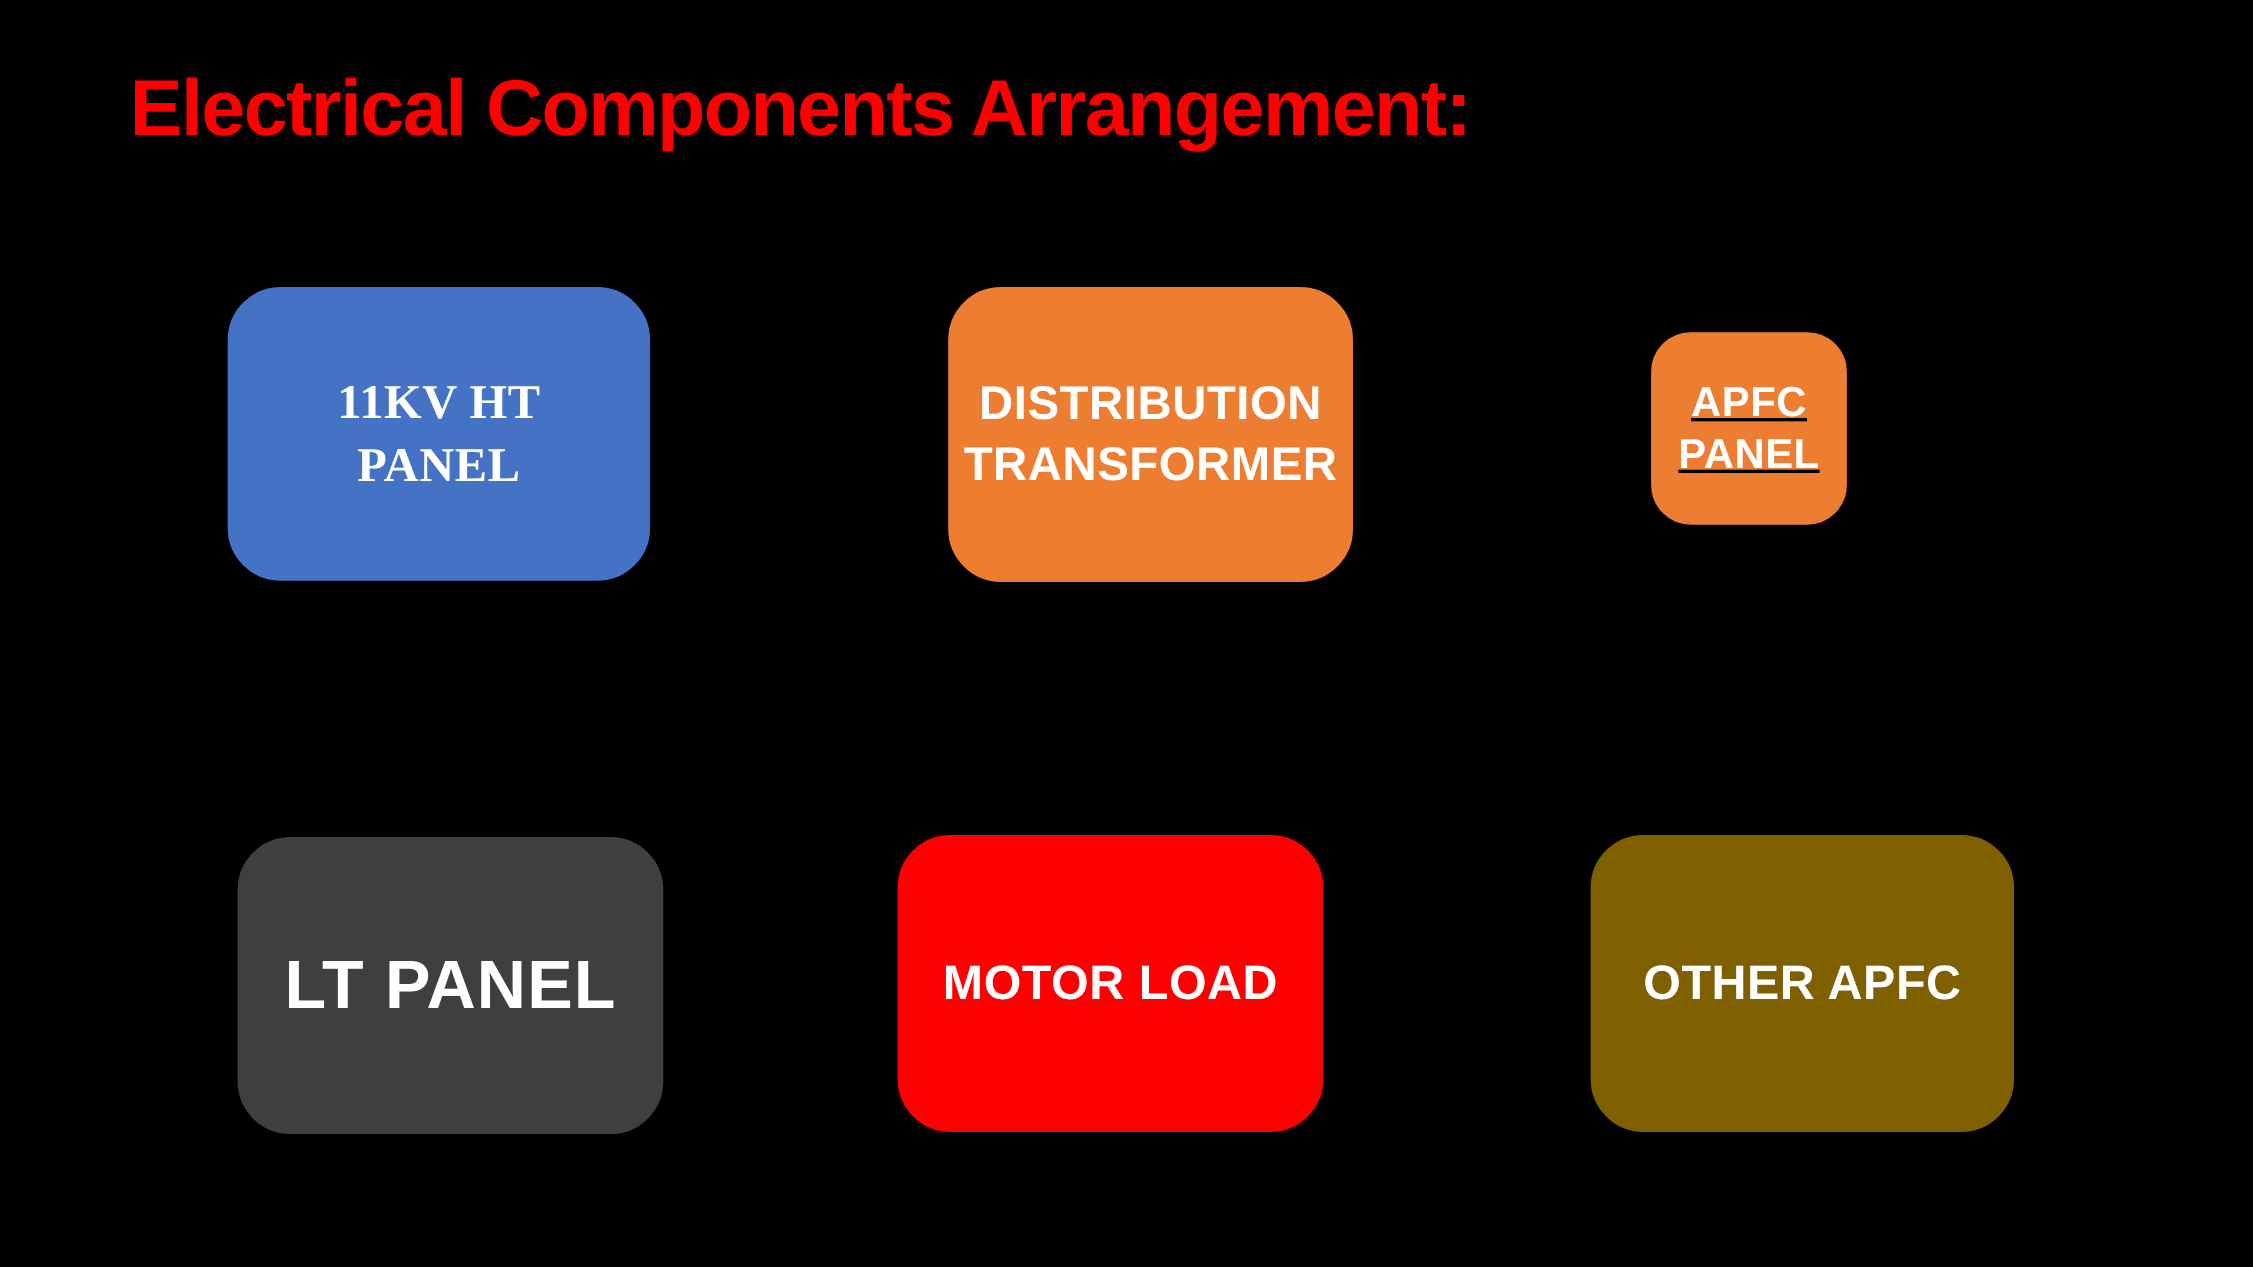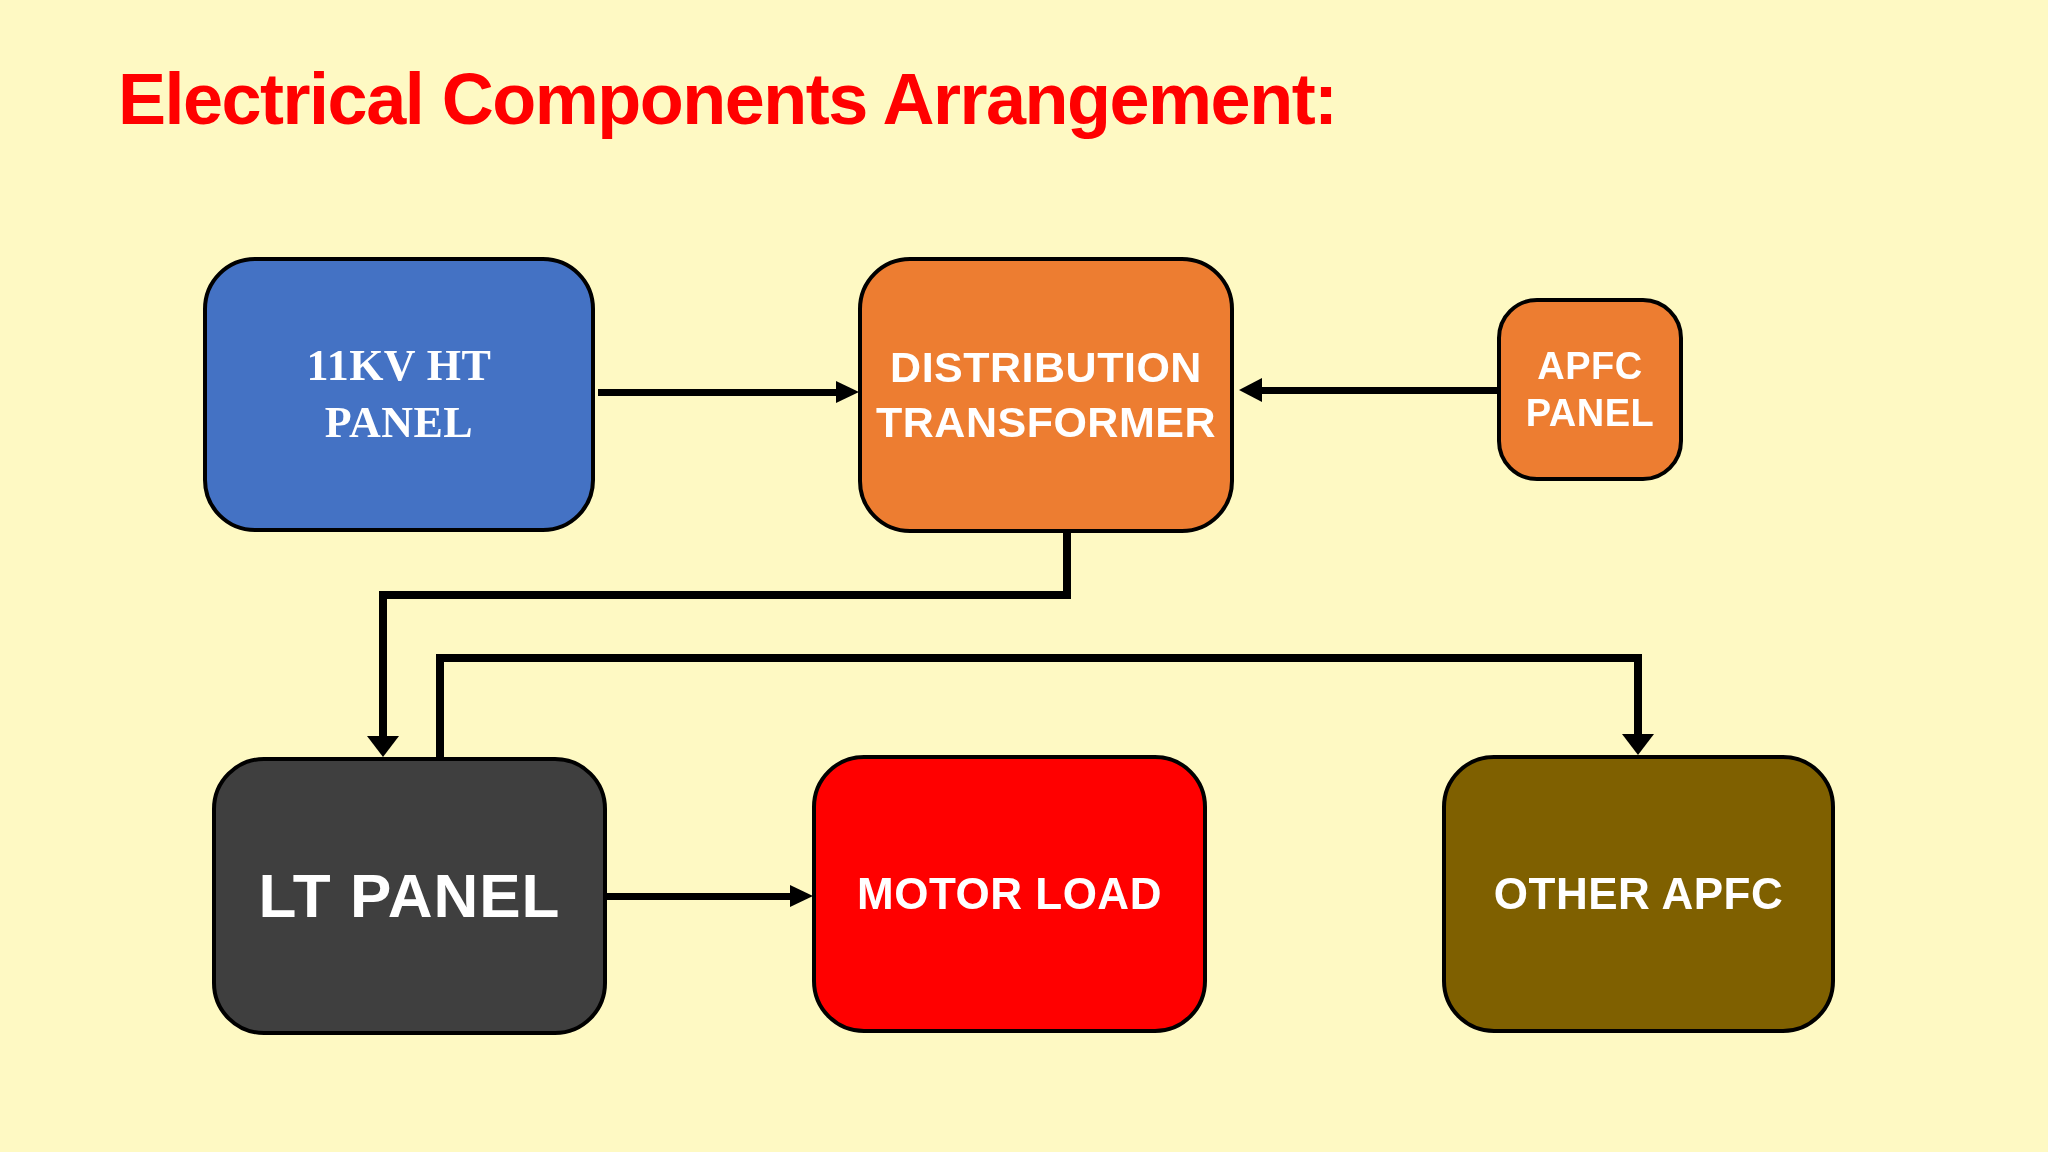--- a/index.html
+++ b/index.html
@@ -1,20 +1,20 @@
 <!DOCTYPE html>
 <html><head>
 <meta charset="utf-8">
 <style>
   * { margin: 0; padding: 0; box-sizing: border-box; }
   html, body { background: #ffffff; }
   body { width: 2048px; height: 1152px; position: relative; overflow: hidden;
          font-family: "Liberation Sans", sans-serif; }
 
-  .slide { position: absolute; inset: 0; background: #fef9c3; padding-left: 44px; }
+  .slide { position: absolute; inset: 0; background: #000000; padding-left: 44px; }
 
   .slide-title {
     position: absolute; left: 118px; top: 58px;
     font-size: 72px; font-weight: bold; letter-spacing: -1.5px;
     white-space: nowrap;
   }
 
   .node {
     position: absolute; display: flex; align-items: center; justify-content: center;
     border: 4px solid #000; border-radius: 52px; text-align: center;
@@ -89,21 +89,21 @@
   <div class="node node-ht" style="background-color: rgb(68, 114, 196);">
     <span class="label" style="color: rgb(255, 255, 255); font-family: Liberation Serif, serif;">11KV HT
 PANEL</span>
   </div>
 
   <div class="node node-tx" style="background-color: rgb(237, 125, 49);">
     <span class="label" style="color: rgb(255, 255, 255);">DISTRIBUTION
 TRANSFORMER</span>
   </div>
 
-  <div class="node node-apfc" style="background-color: rgb(237, 125, 49);">
+  <div class="node node-apfc" style="background-color: rgb(237, 125, 49); text-decoration: underline;">
     <span class="label" style="color: rgb(255, 255, 255);">APFC
 PANEL</span>
   </div>
 
   <div class="node node-motor" style="background-color: rgb(255, 0, 0);">
     <span class="label" style="color: rgb(255, 255, 255);">MOTOR LOAD</span>
   </div>
 
   <div class="node node-lt" style="background-color: rgb(63, 63, 63);">
     <span class="label" style="color: rgb(255, 255, 255);">LT PANEL</span>

